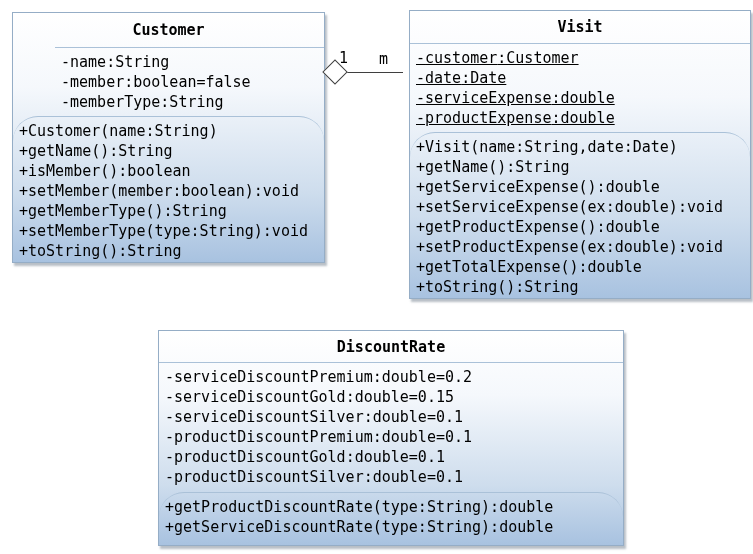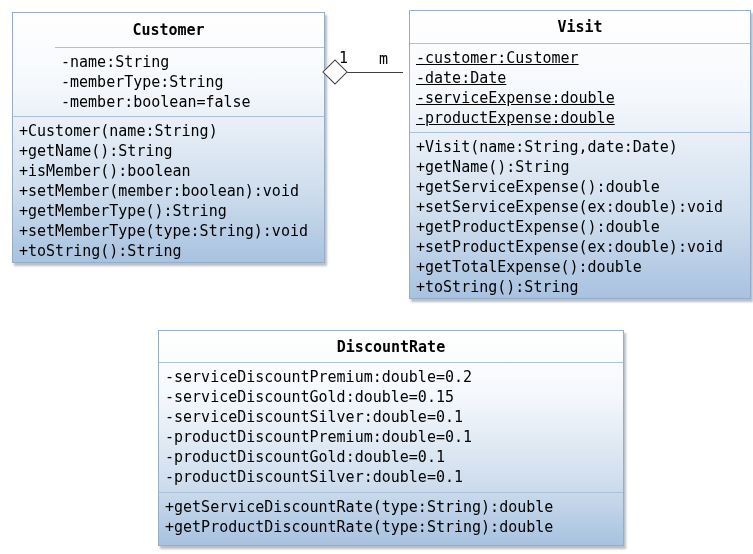--- a/index.html
+++ b/index.html
@@ -40,21 +40,21 @@
   .uml-section{
     border-top:1px solid var(--separator);
     padding:4px 6px 3px 6px;
     font-size:15px;
     line-height:20px;
     white-space:pre;
     flex:0 0 auto;
     box-sizing:border-box;
     overflow:hidden;
   }
-  .uml-section.methods{flex:1 1 auto;}
+  .uml-section.methods{flex:1 1 auto;border-radius:25px;}
   .member-row{height:20px;}
   .member-name.static{text-underline-offset:2px;}
   
   .box-customer{left:12px;top:12px;width:313px;height:251px;}
   .box-customer .uml-title{height:34px;}
   .box-customer .attrs{height:69px;margin-left:42px;}
   .box-visit{left:409px;top:10px;width:342px;height:289px;}
   .box-visit .uml-title{height:32px;}
   .box-visit .attrs{height:89px;text-decoration:underline;}
   .box-discount{left:158px;top:330px;width:466px;height:216px;}
@@ -76,34 +76,34 @@
   .mult-from{left:339px;top:51px;}
   .mult-to{left:379px;top:52px;}
 </style>
 </head>
 <body>
 
 <div class="canvas">
 
   <div class="uml-class box-customer">
     <div class="uml-title">Customer</div>
-    <div class="uml-section attrs"><div class="member-row"><span>-</span><span class="member-name">name</span><span>:String</span></div><div class="member-row"><span>-</span><span class="member-name">memberType</span><span>:String</span></div><div class="member-row"><span>-</span><span class="member-name">member</span><span>:boolean=false</span></div></div>
+    <div class="uml-section attrs"><div class="member-row"><span>-</span><span class="member-name">name</span><span>:String</span></div><div class="member-row"><span>-</span><span class="member-name">member</span><span>:boolean=false</span></div><div class="member-row"><span>-</span><span class="member-name">memberType</span><span>:String</span></div></div>
     <div class="uml-section methods"><div class="member-row"><span>+</span><span class="member-name">Customer</span><span>(name:String)</span></div><div class="member-row"><span>+</span><span class="member-name">getName</span><span>():String</span></div><div class="member-row"><span>+</span><span class="member-name">isMember</span><span>():boolean</span></div><div class="member-row"><span>+</span><span class="member-name">setMember</span><span>(member:boolean):void</span></div><div class="member-row"><span>+</span><span class="member-name">getMemberType</span><span>():String</span></div><div class="member-row"><span>+</span><span class="member-name">setMemberType</span><span>(type:String):void</span></div><div class="member-row"><span>+</span><span class="member-name">toString</span><span>():String</span></div></div>
   </div>
 
   <div class="uml-class box-visit">
     <div class="uml-title">Visit</div>
     <div class="uml-section attrs"><div class="member-row"><span>-</span><span class="member-name">customer</span><span>:Customer</span></div><div class="member-row"><span>-</span><span class="member-name">date</span><span>:Date</span></div><div class="member-row"><span>-</span><span class="member-name">serviceExpense</span><span>:double</span></div><div class="member-row"><span>-</span><span class="member-name">productExpense</span><span>:double</span></div></div>
     <div class="uml-section methods"><div class="member-row"><span>+</span><span class="member-name">Visit</span><span>(name:String,date:Date)</span></div><div class="member-row"><span>+</span><span class="member-name">getName</span><span>():String</span></div><div class="member-row"><span>+</span><span class="member-name">getServiceExpense</span><span>():double</span></div><div class="member-row"><span>+</span><span class="member-name">setServiceExpense</span><span>(ex:double):void</span></div><div class="member-row"><span>+</span><span class="member-name">getProductExpense</span><span>():double</span></div><div class="member-row"><span>+</span><span class="member-name">setProductExpense</span><span>(ex:double):void</span></div><div class="member-row"><span>+</span><span class="member-name">getTotalExpense</span><span>():double</span></div><div class="member-row"><span>+</span><span class="member-name">toString</span><span>():String</span></div></div>
   </div>
 
   <div class="uml-class box-discount">
     <div class="uml-title">DiscountRate</div>
     <div class="uml-section attrs"><div class="member-row"><span>-</span><span class="member-name static">serviceDiscountPremium</span><span>:double=0.2</span></div><div class="member-row"><span>-</span><span class="member-name static">serviceDiscountGold</span><span>:double=0.15</span></div><div class="member-row"><span>-</span><span class="member-name static">serviceDiscountSilver</span><span>:double=0.1</span></div><div class="member-row"><span>-</span><span class="member-name static">productDiscountPremium</span><span>:double=0.1</span></div><div class="member-row"><span>-</span><span class="member-name static">productDiscountGold</span><span>:double=0.1</span></div><div class="member-row"><span>-</span><span class="member-name static">productDiscountSilver</span><span>:double=0.1</span></div></div>
-    <div class="uml-section methods"><div class="member-row"><span>+</span><span class="member-name static">getServiceDiscountRate</span><span>(type:String):double</span></div><div class="member-row"><span>+</span><span class="member-name static">getProductDiscountRate</span><span>(type:String):double</span></div></div>
+    <div class="uml-section methods"><div class="member-row"><span>+</span><span class="member-name static">getProductDiscountRate</span><span>(type:String):double</span></div><div class="member-row"><span>+</span><span class="member-name static">getServiceDiscountRate</span><span>(type:String):double</span></div></div>
   </div>
 
   <div class="assoc-line"></div>
   <div class="diamond"></div>
   <div class="mult-label mult-from">1</div>
   <div class="mult-label mult-to">m</div>
 
 </div>
 
 </body></html>

